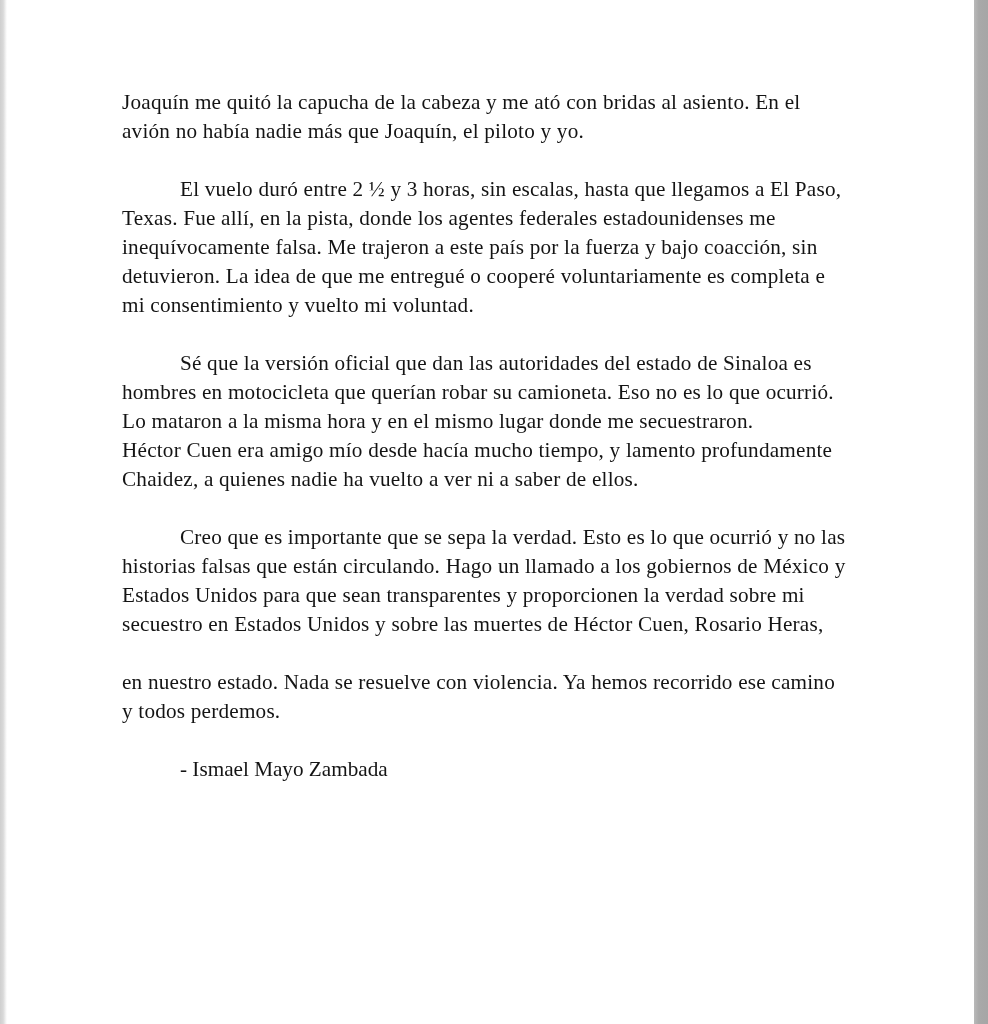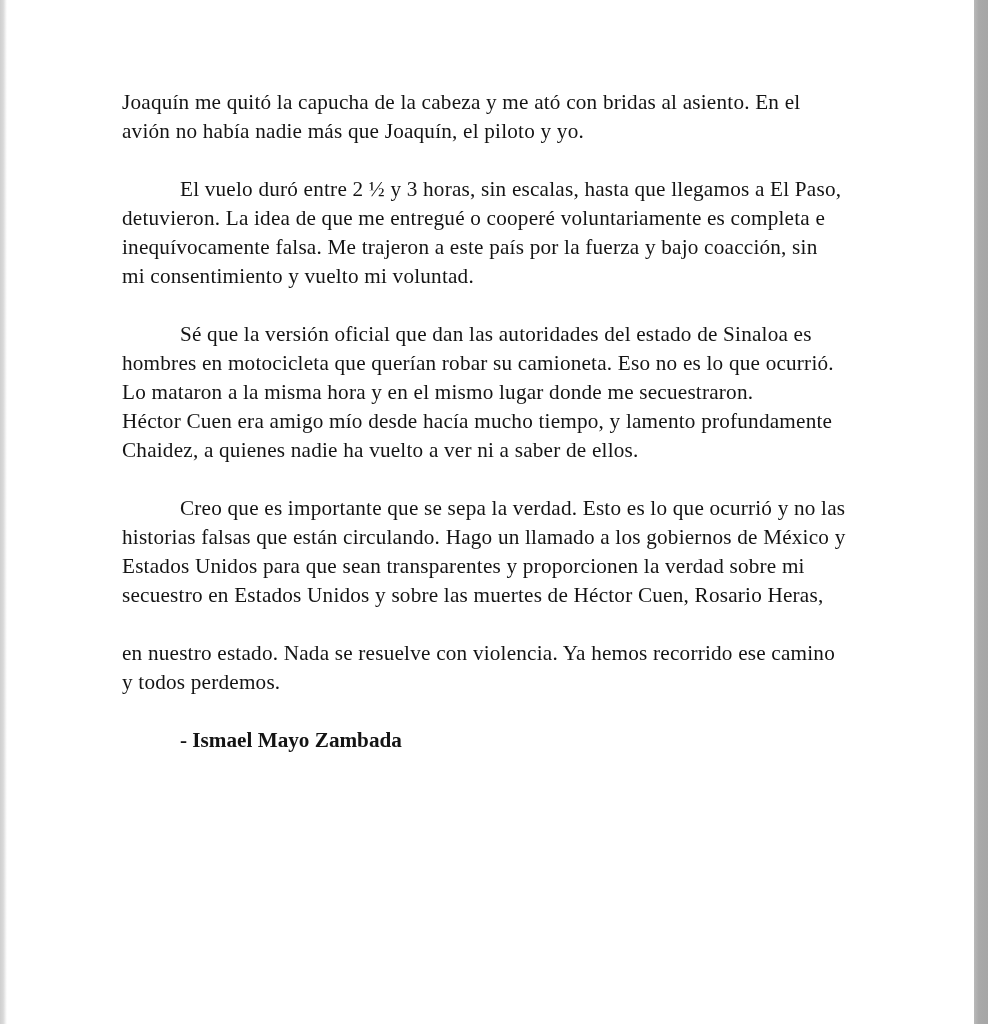--- a/index.html
+++ b/index.html
@@ -63,21 +63,20 @@
     white-space: pre;
     letter-spacing: 0.01em;
   }
 
   .line.indent {
     text-indent: 58px;
   }
 
   #signature-block {
     margin-top: 29px;
-    font-weight: bold;
   }
   #signature-line {
     display: block;
     font-size: 21.2px;
     line-height: 29px;
     color: #141414;
     white-space: pre;
     text-indent: 58px;
   }
 </style>
@@ -91,22 +90,23 @@
 
   <div id="letter-body">
 
     <p class="para">
       <span class="line">Joaquín me quitó la capucha de la cabeza y me ató con bridas al asiento. En el</span>
       <span class="line">avión no había nadie más que Joaquín, el piloto y yo.</span>
     </p>
 
     <p class="para">
       <span class="line indent">El vuelo duró entre 2 ½ y 3 horas, sin escalas, hasta que llegamos a El Paso,</span>
+      <span class="line">Texas. Fue allí, en la pista, donde los agentes federales estadounidenses me</span>
+      <span class="line">inequívocamente falsa. Me trajeron a este país por la fuerza y bajo coacción, sin</span>
       <span class="line">detuvieron. La idea de que me entregué o cooperé voluntariamente es completa e</span>
-      <span class="line">inequívocamente falsa. Me trajeron a este país por la fuerza y bajo coacción, sin</span>
       <span class="line">mi consentimiento y vuelto mi voluntad.</span>
     </p>
 
     <p class="para">
       <span class="line indent">Sé que la versión oficial que dan las autoridades del estado de Sinaloa es</span>
       <span class="line">hombres en motocicleta que querían robar su camioneta. Eso no es lo que ocurrió.</span>
       <span class="line">Lo mataron a la misma hora y en el mismo lugar donde me secuestraron.</span>
       <span class="line">Héctor Cuen era amigo mío desde hacía mucho tiempo, y lamento profundamente</span>
       <span class="line">Chaidez, a quienes nadie ha vuelto a ver ni a saber de ellos.</span>
     </p>

